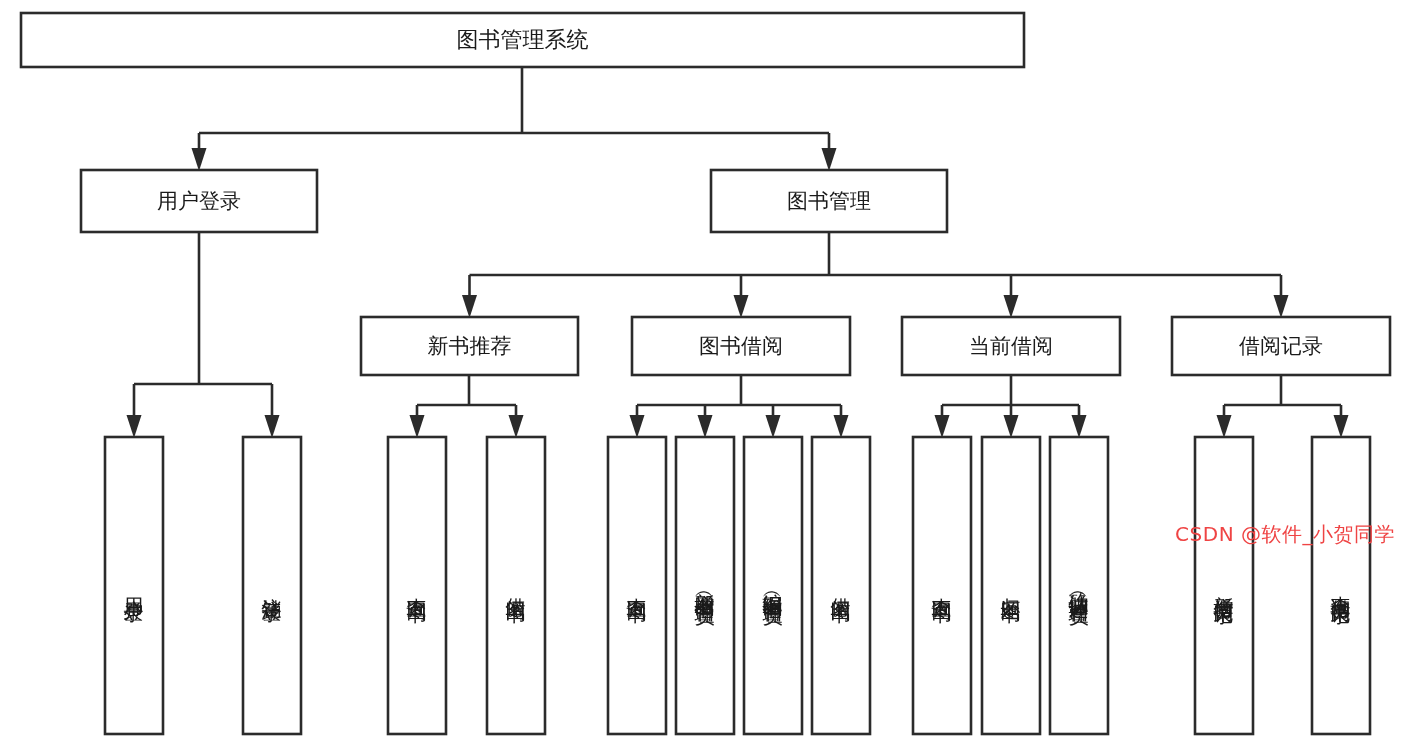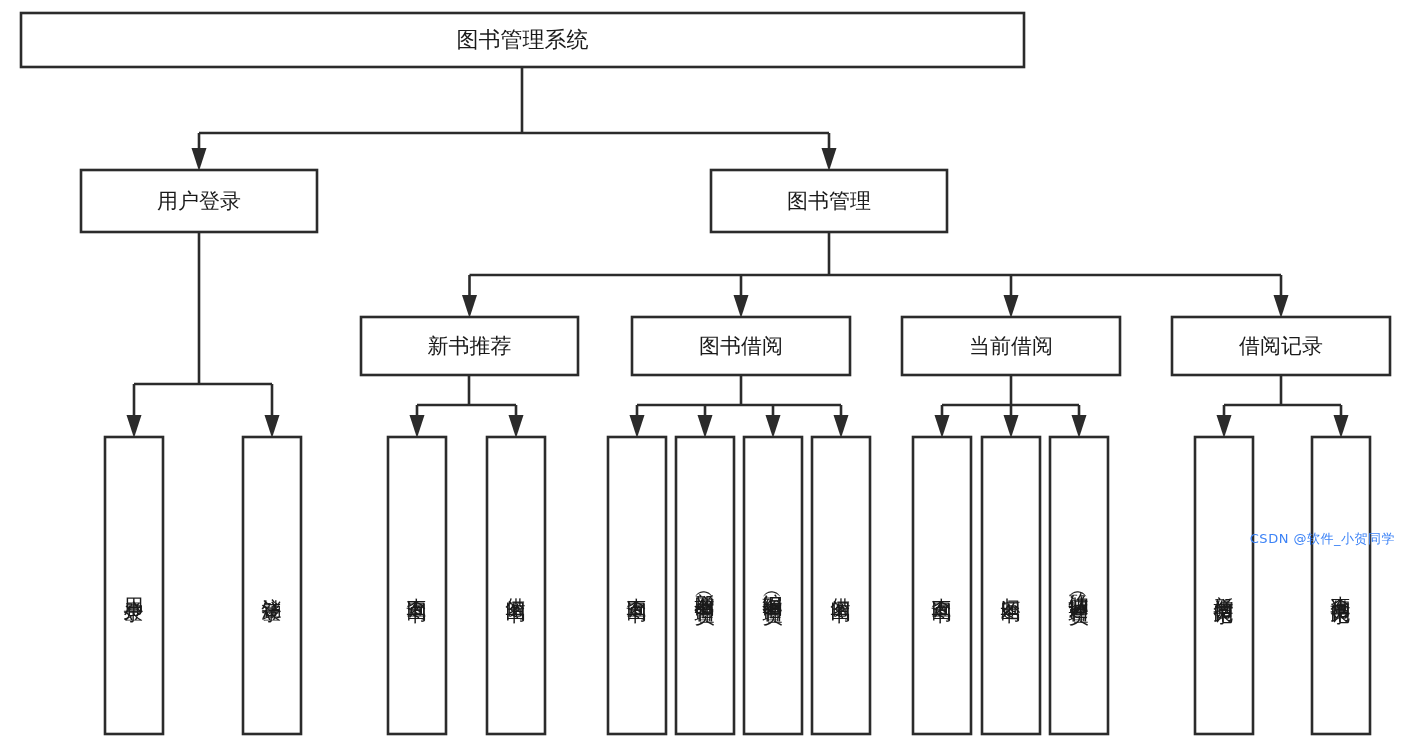--- a/index.html
+++ b/index.html
@@ -64,22 +64,22 @@
     align-items: center;
     justify-content: center;
     white-space: nowrap;
     pointer-events: none;
   }
   #watermark {
     position: absolute;
     right: 10px;
     bottom: 5px;
     font-family: "DejaVu Sans", "Liberation Sans", sans-serif;
-    font-size: 13px;
-    color: #3b82f6;
+    font-size: 20px;
+    color: #ef4444;
     letter-spacing: 0.5px;
     white-space: nowrap;
   }
 </style>
 </head>
 <body>
 
 <div id="diagram-root">
 
   <svg id="flow" viewBox="0 0 1405 747">

